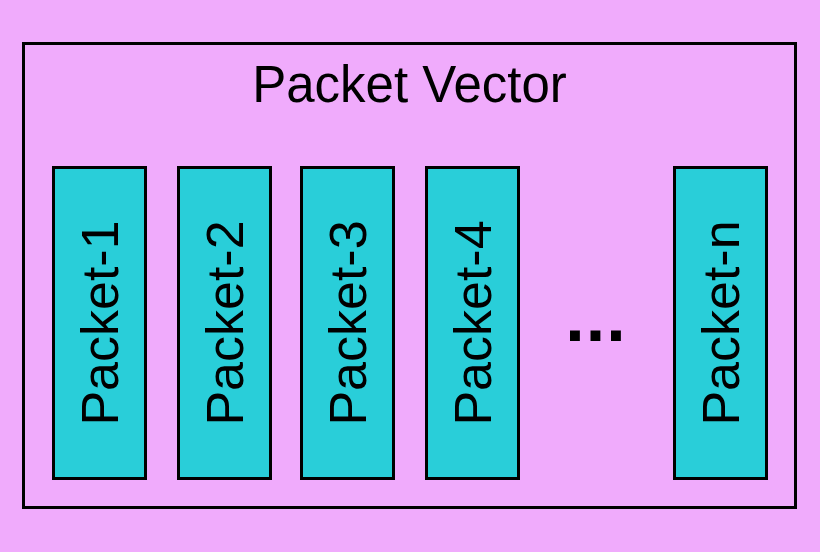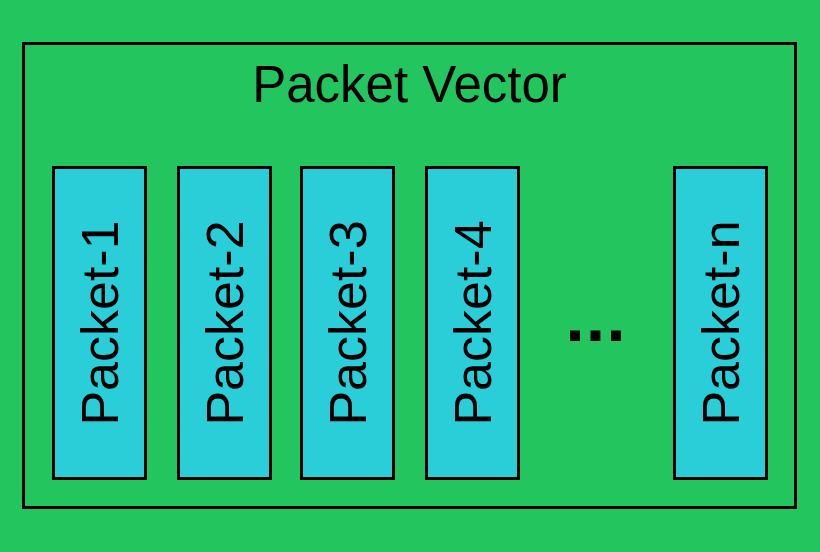--- a/index.html
+++ b/index.html
@@ -10,21 +10,21 @@
     width: 820px;
     height: 552px;
     background: #f5f4f5;
     font-family: "Liberation Sans", "DejaVu Sans", sans-serif;
     overflow: hidden;
   }
   .canvas {
     position: relative;
     width: 820px;
     height: 552px;
-    background: #22c55e;
+    background: #f0abfc;
   }
   .frame {
     position: absolute;
     left: 22px;
     top: 42px;
     width: 775px;
     height: 467px;
     border: 3px solid #000000;
     box-sizing: border-box;
     background: transparent;

